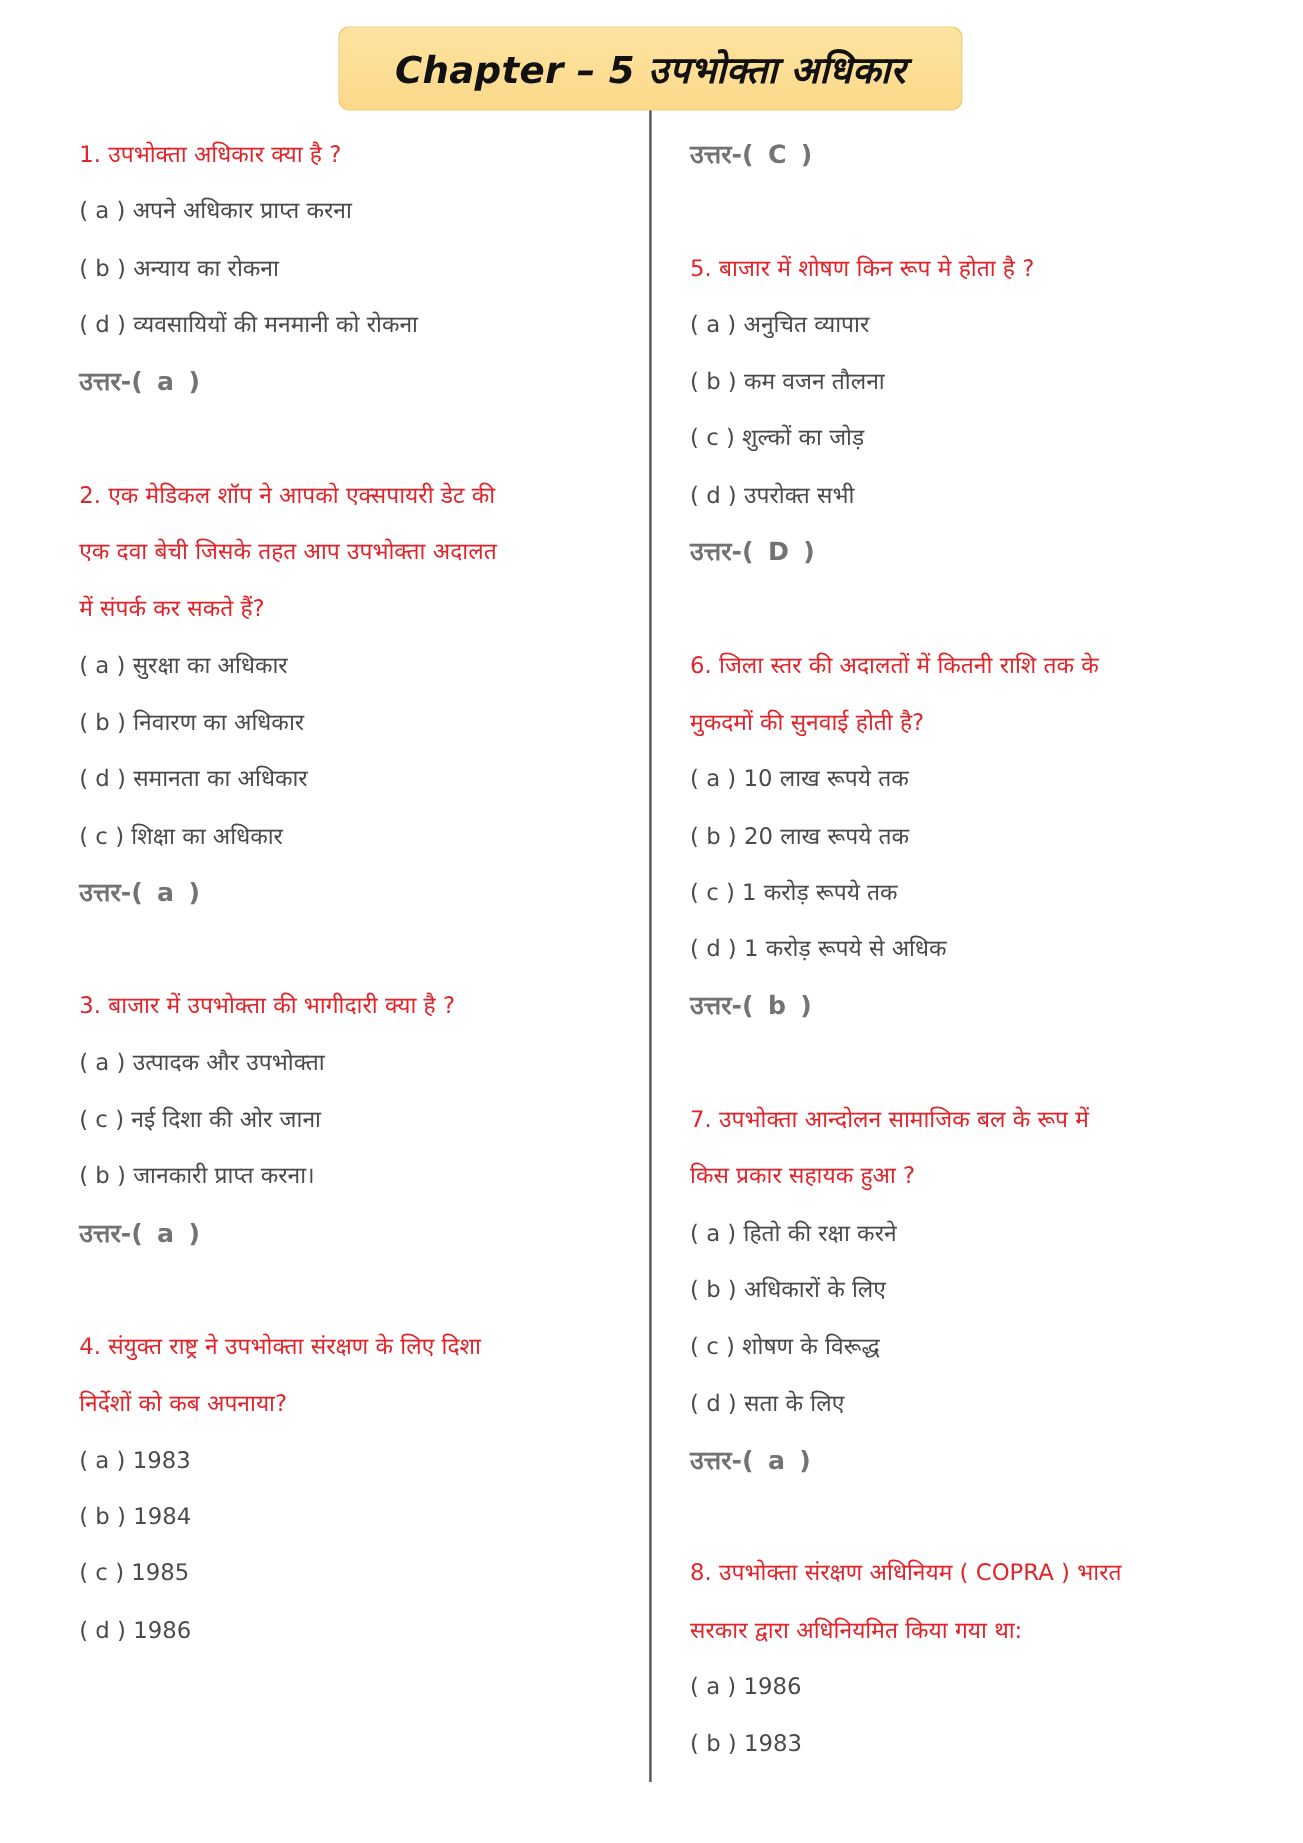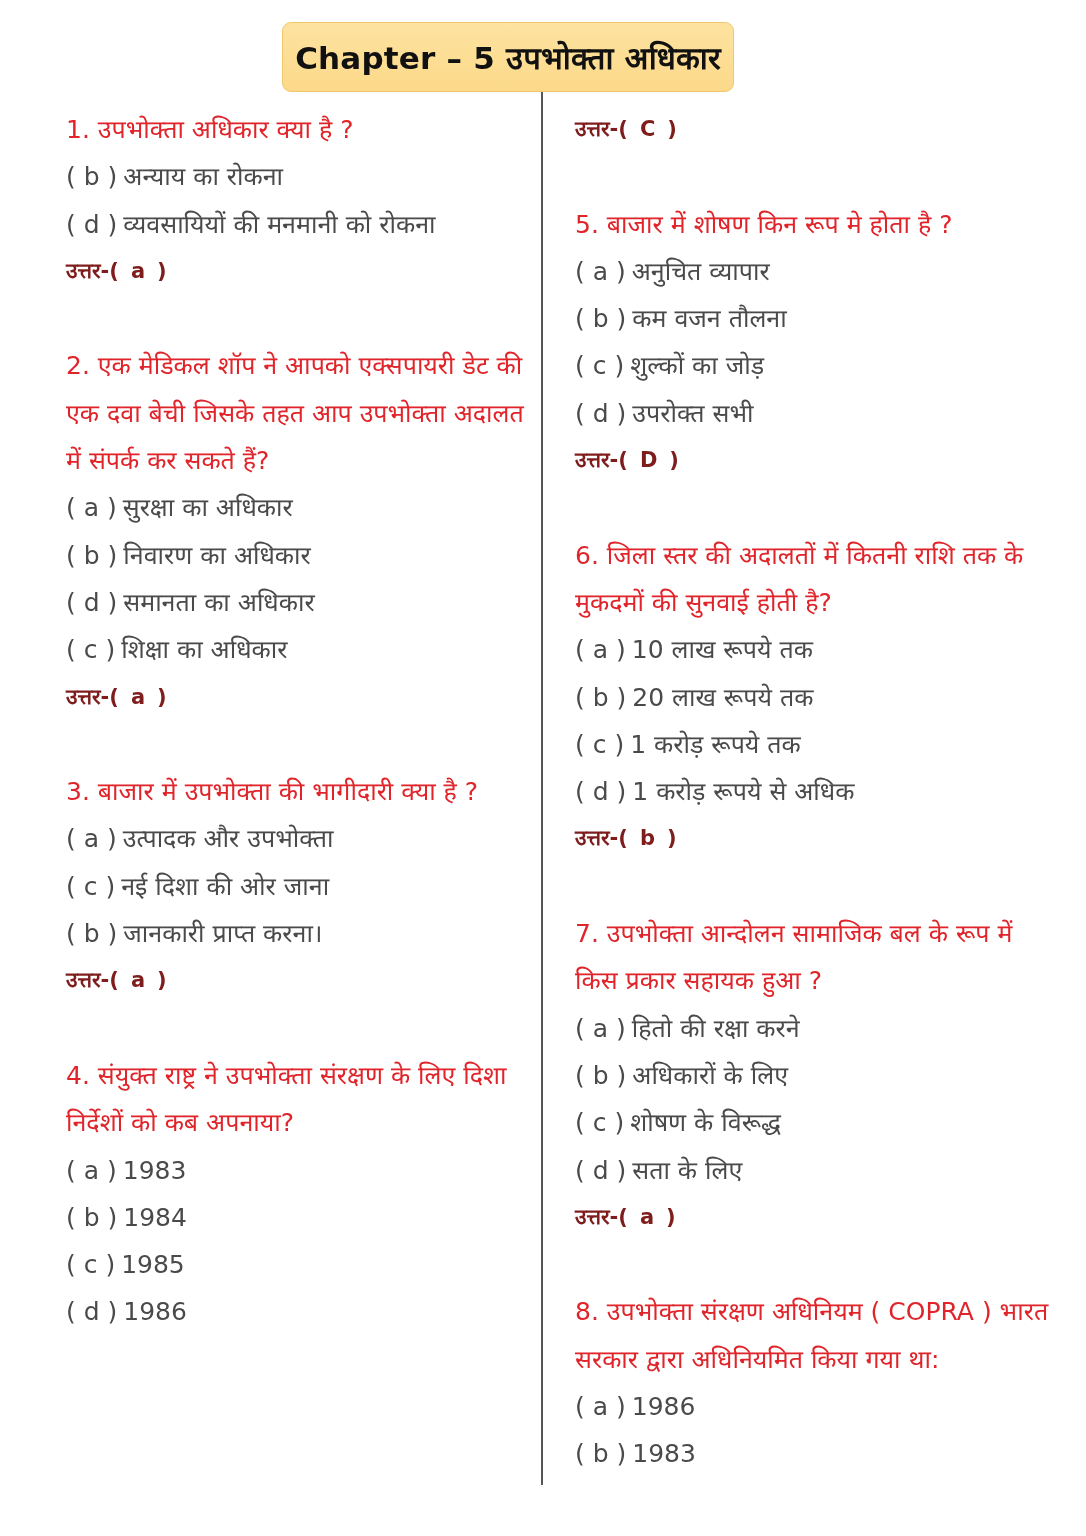--- a/index.html
+++ b/index.html
@@ -10,28 +10,29 @@
       overflow: hidden;
     }
     body {
       position: relative;
       font-family: "DejaVu Sans", "Liberation Sans", sans-serif;
     }
     .title-box {
       position: absolute;
       left: 282px;
       top: 22px;
-      width: 452px;
+      width: 520px;
       height: 70px;
       background: linear-gradient(#fde3a0, #fcd98a);
       border: 1px solid #f0c76a;
       border-radius: 9px;
       display: flex;
       align-items: center;
       justify-content: center;
+      font-style: italic;
     }
     .title-text {
       font-size: 31px;
       font-weight: bold;
       color: #111111;
       letter-spacing: 0.2px;
     }
     .divider {
       position: absolute;
       left: 541px;
@@ -43,43 +44,44 @@
     .column {
       position: absolute;
       top: 106px;
     }
     .col-left { left: 66px; width: 450px; }
     .col-right { left: 575px; width: 450px; }
 
     .line {
       height: 47.3px;
       line-height: 47.3px;
-      font-size: 25px;
+      font-size: 19px;
       white-space: nowrap;
     }
     .q-line { color: #e0242a; }
     .opt-line { color: #4a4a4a; }
-    .ans-line { color: #7f1d1d; font-weight: bold; font-size: 21px; }
+    .ans-line { color: #737373; font-weight: bold; font-size: 21px; }
     .spacer { height: 47.3px; }
     .opt-label { margin-right: 6px; }
     .ans-letter { display: inline-block; margin: 0 12px; }
   </style>
 </head>
 <body>
 
 <div class="title-box">
   <span class="title-text">Chapter – 5 उपभोक्ता अधिकार</span>
 </div>
 
 <div class="divider"></div>
 
 <div class="column col-left">
 
   <div>
     <div class="line q-line">1. उपभोक्ता अधिकार क्या है ?</div>
+    <div class="line opt-line"><span class="opt-label">( a )</span><span>अपने अधिकार प्राप्त करना</span></div>
     <div class="line opt-line"><span class="opt-label">( b )</span><span>अन्याय का रोकना</span></div>
     <div class="line opt-line"><span class="opt-label">( d )</span><span>व्यवसायियों की मनमानी को रोकना</span></div>
     <div class="line ans-line"><span>उत्तर-(</span><span class="ans-letter">a</span><span>)</span></div>
     <div class="spacer"></div>
   </div>
 
   <div>
     <div class="line q-line">2. एक मेडिकल शॉप ने आपको एक्सपायरी डेट की</div>
     <div class="line q-line">एक दवा बेची जिसके तहत आप उपभोक्ता अदालत</div>
     <div class="line q-line">में संपर्क कर सकते हैं?</div>

